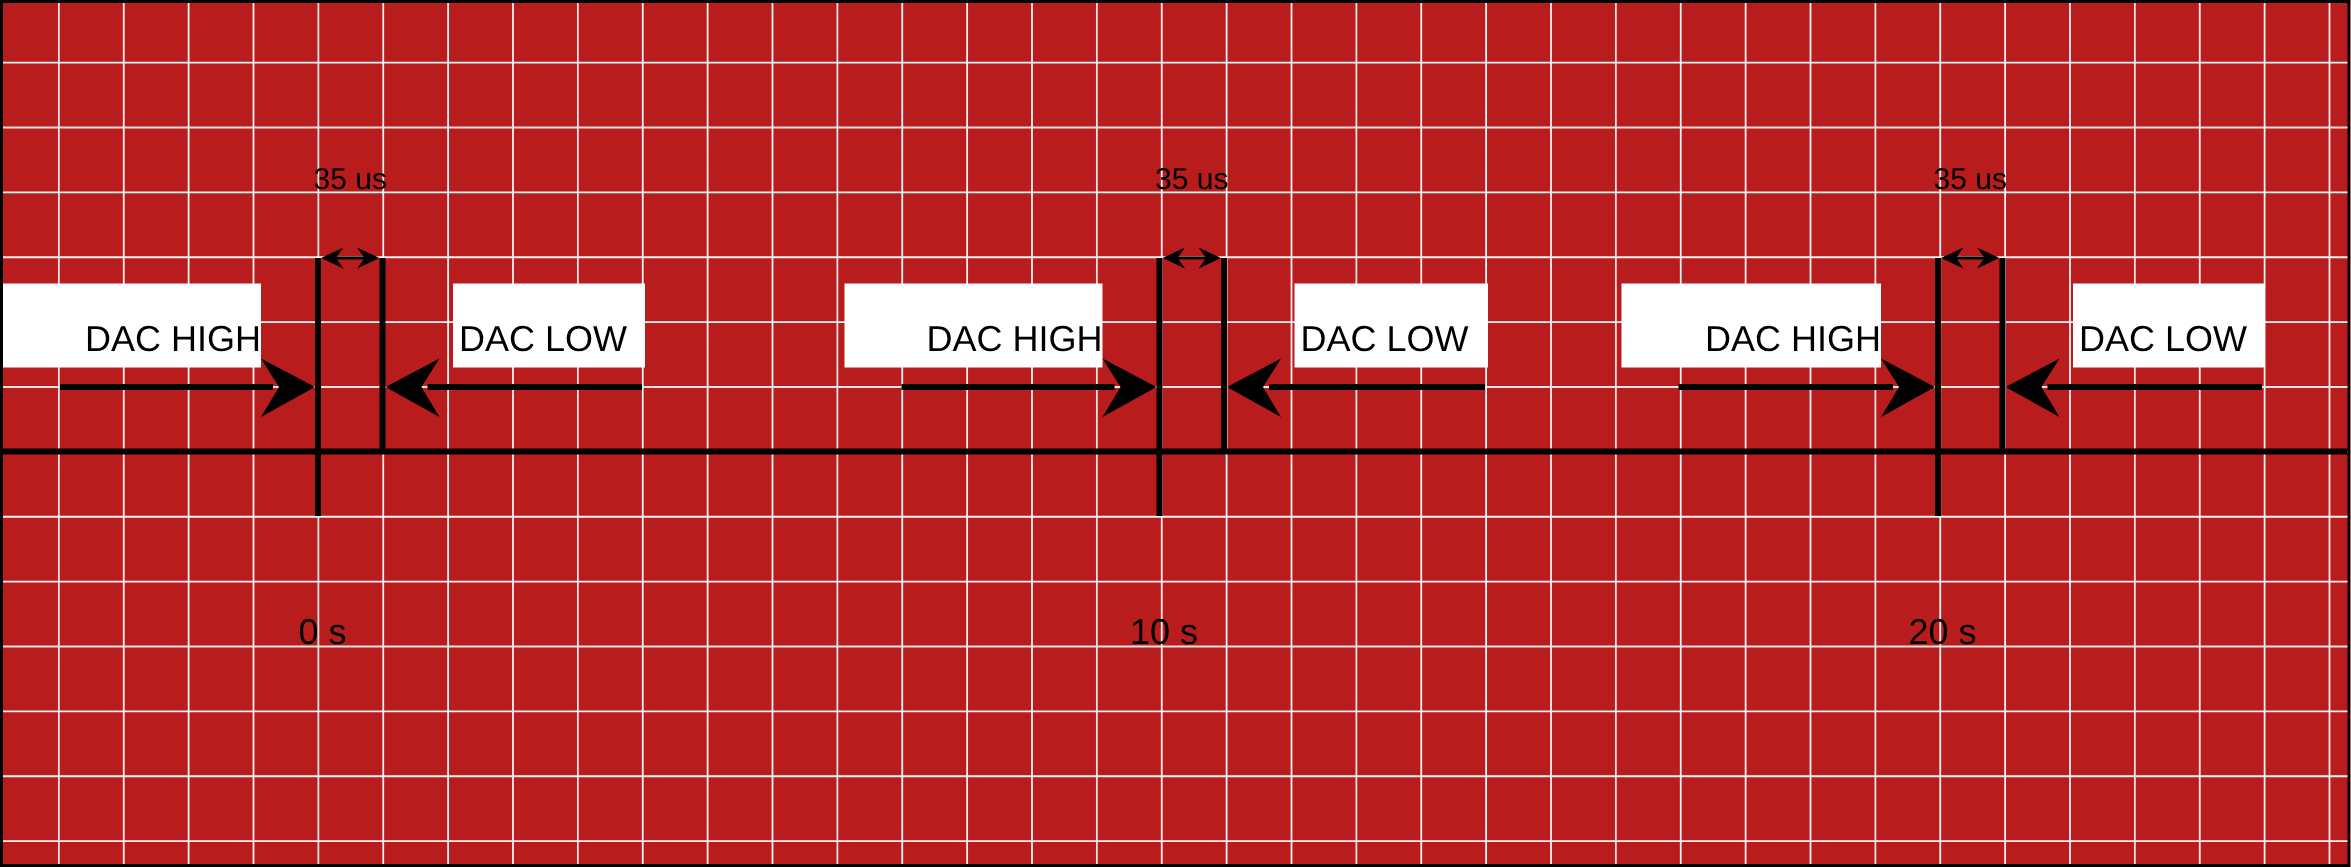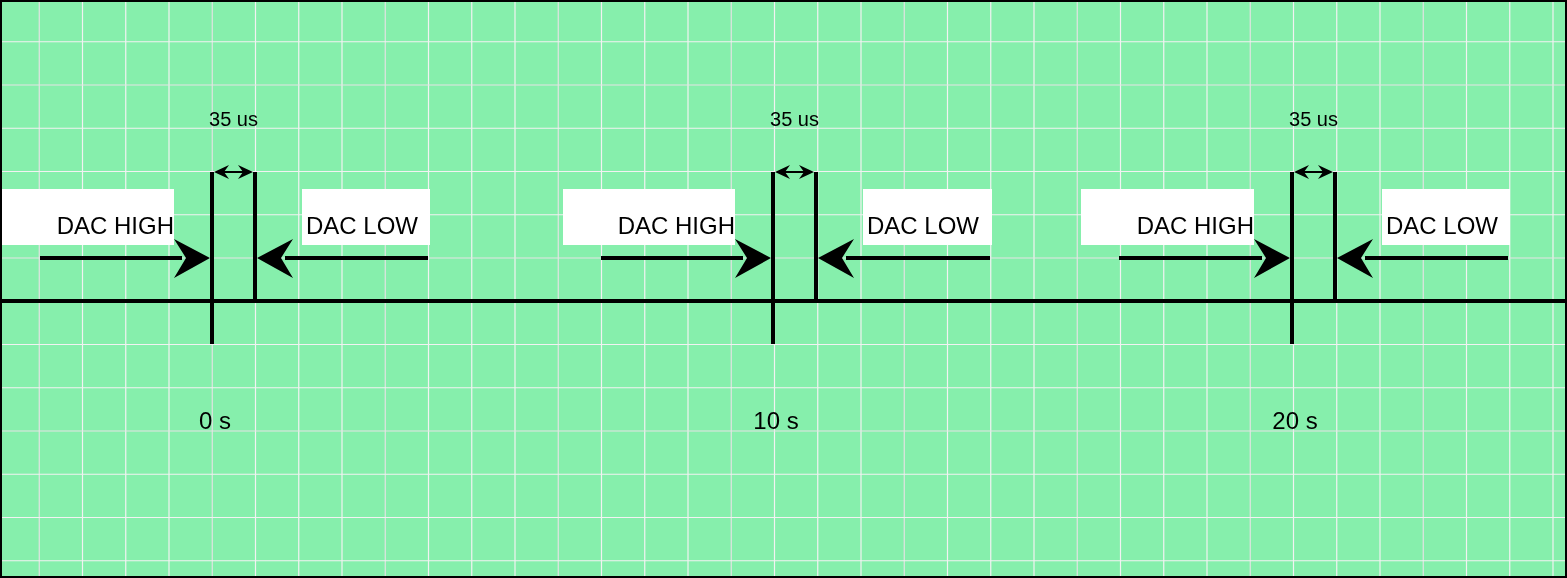--- a/index.html
+++ b/index.html
@@ -1,21 +1,21 @@
 <!DOCTYPE html>
 <html><head>
   <meta charset="utf-8">
   <style>
     html, body { margin: 0; padding: 0; background: #ffffff; }
     #canvas {
       position: relative;
       width: 1567px;
       height: 578px;
       overflow: hidden;
-      background-color: #86efac;
+      background-color: #b91c1c;
       box-sizing: border-box;
       border: 2px solid #000000;
     }
     #diagram { position: absolute; left: 0; top: 0; }
     .lbl {
       font-family: "Liberation Sans", sans-serif;
       fill: #000000;
     }
   </style>
 </head>

